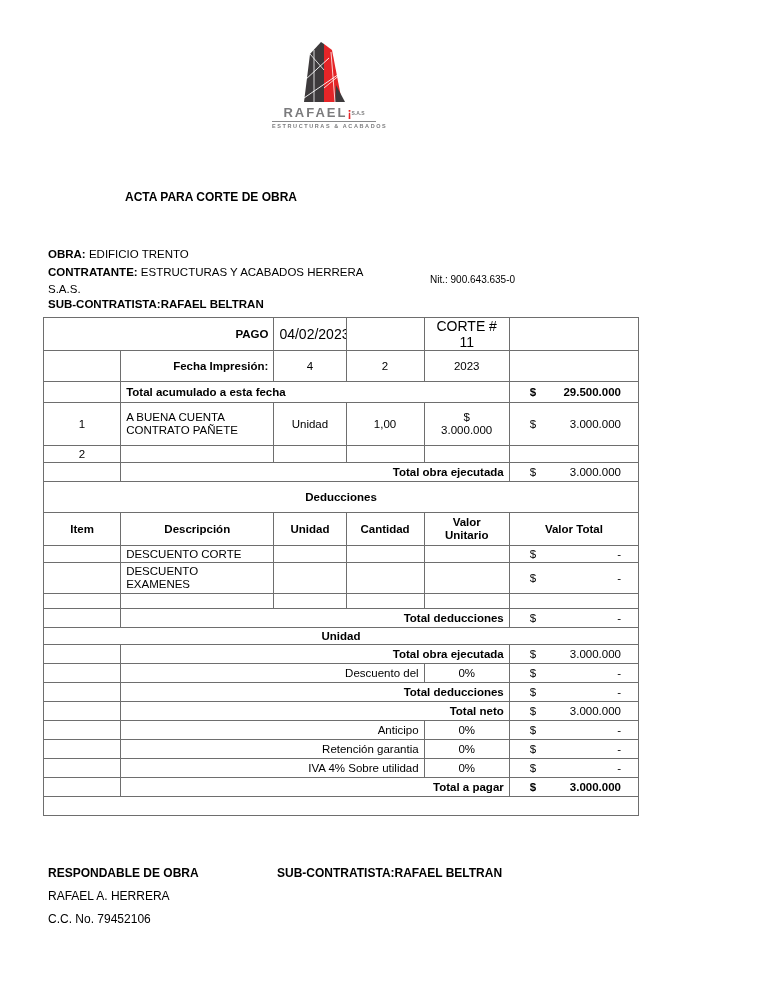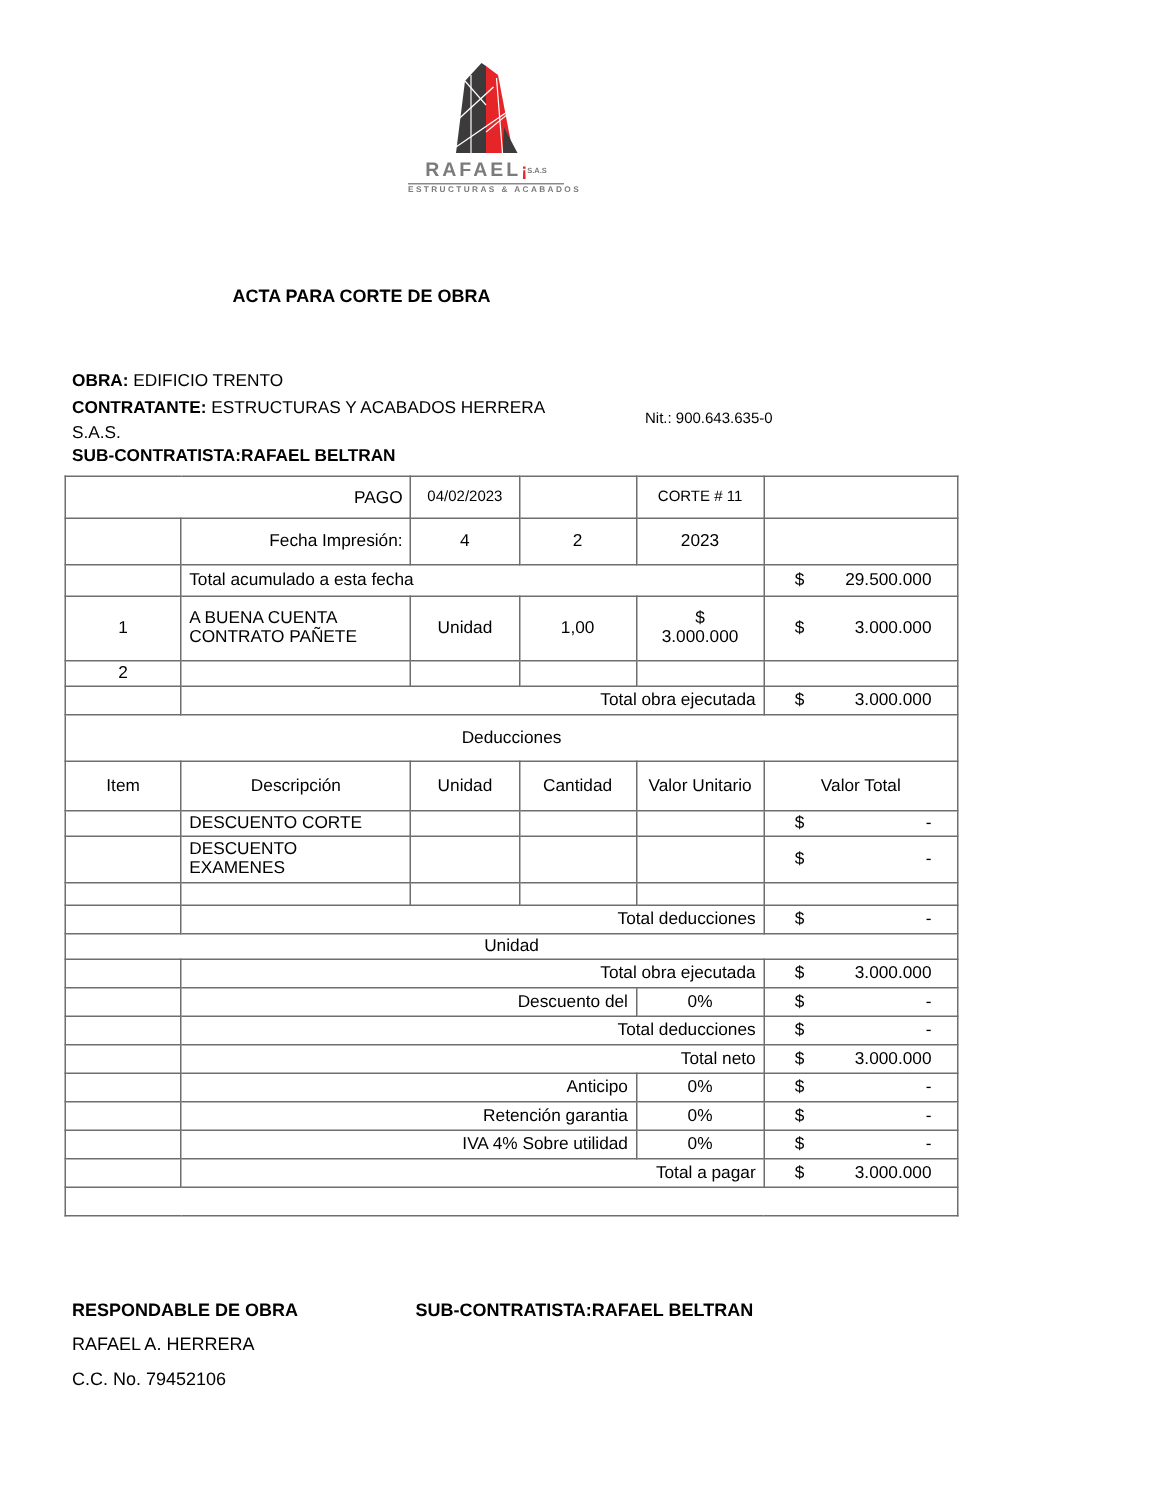--- a/index.html
+++ b/index.html
@@ -24,36 +24,36 @@
     white-space:nowrap;
   }
   .logo .wordmark .mark{color:#e52528;font-size:12px;letter-spacing:0;}
   .logo .wordmark .suffix{font-size:5px;letter-spacing:0;vertical-align:2px;}
   .logo .tagline{
     margin-top:1px;
     font-size:5.5px;letter-spacing:1.6px;color:#7b7b7d;font-weight:bold;
     white-space:nowrap;
   }
   
-  .doc-title{position:absolute;left:125px;top:190px;font-size:12px;font-weight:bold;margin-left:30px;}
+  .doc-title{position:absolute;left:125px;top:190px;font-size:12px;font-weight:bold;}
   .info{position:absolute;left:48px;top:246px;width:345px;font-size:11.5px;line-height:17.5px;}
   .info .lbl{font-weight:bold;}
   .nit{position:absolute;left:430px;top:274px;font-size:10px;}
   .subc{position:absolute;left:48px;top:298px;font-size:11.5px;font-weight:bold;}
   
   table.acta{
     position:absolute;left:43px;top:317px;
     border-collapse:collapse;table-layout:fixed;
     width:596px;font-size:11.5px;color:#000;
   }
   table.acta td{border:1px solid #6e6e6e;padding:0 5px;vertical-align:middle;overflow:hidden;}
-  .b{font-weight:normal;}
+  .b{font-weight:bold;}
   .c{text-align:center;}
   .r{text-align:right;}
-  .sm{font-size:10px;}
+  .sm{font-size:14px;}
   .h29 td{height:27px;}
   .h32 td{height:30px;}
   .h22 td{height:20px;}
   .h44 td{height:42px;}
   .h18 td{height:16px;}
   .h20 td{height:18px;}
   .h34 td{height:32px;}
   .h16 td{height:14px;}
   .lh13{line-height:13px;}
   .mny{display:flex;justify-content:space-between;align-items:center;padding:0 12px 0 15px;}

